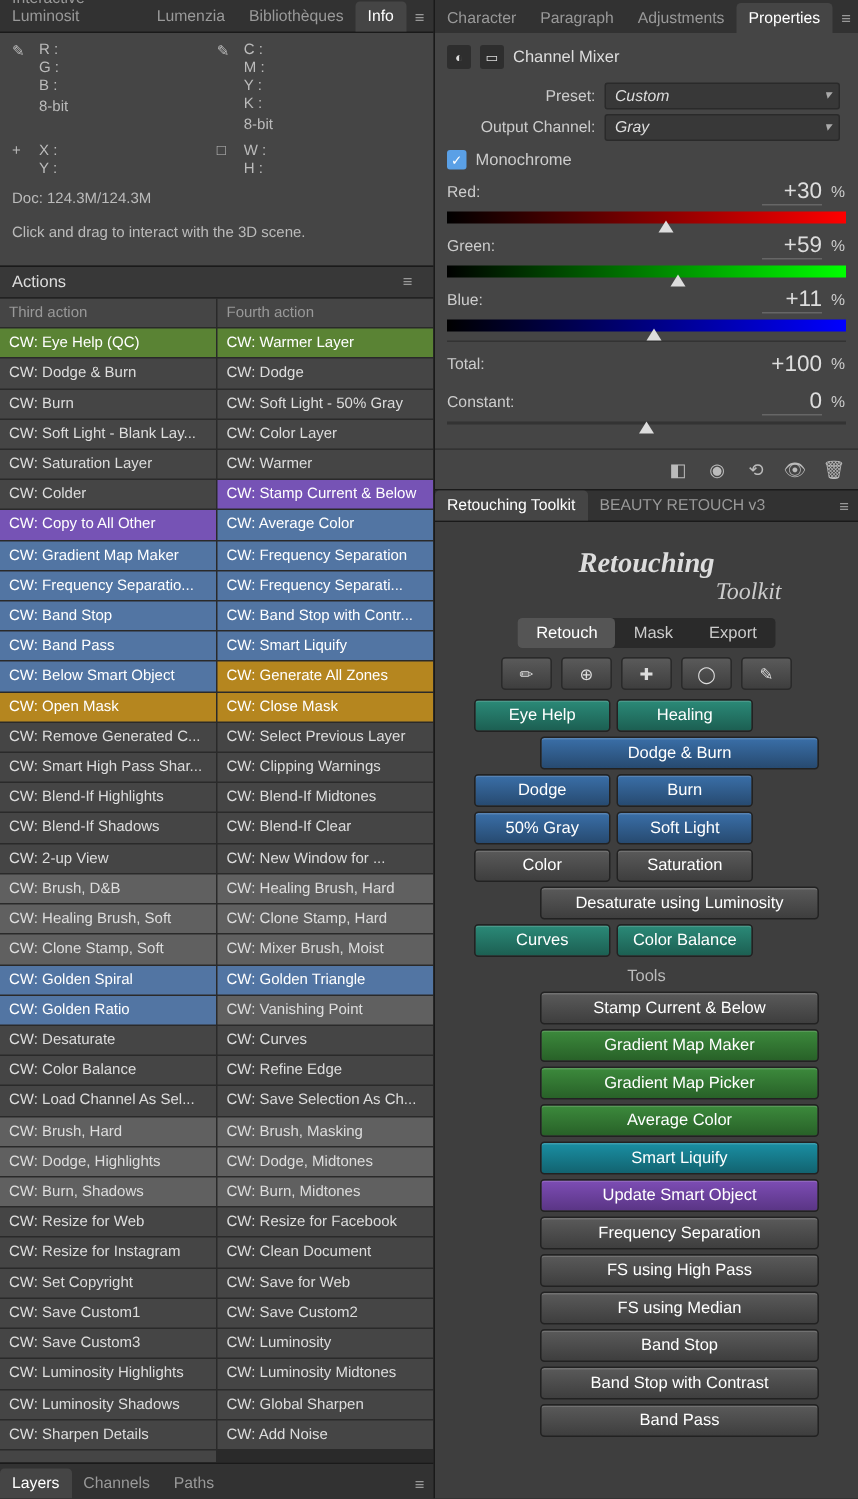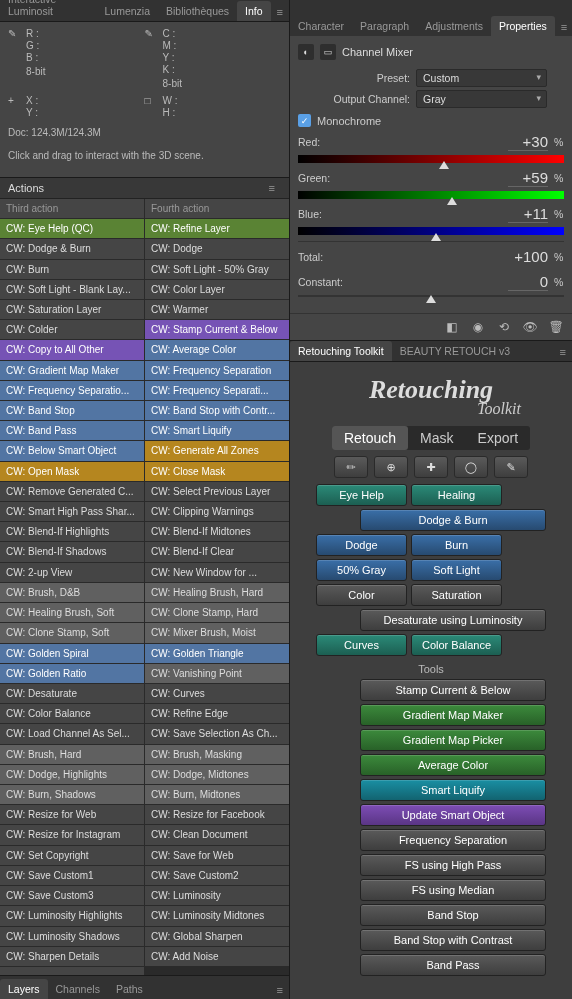--- a/index.html
+++ b/index.html
@@ -31,29 +31,29 @@
 .action.green { background: #5a8334; color: #fff; }
 .action.purple { background: #7653b5; color: #fff; }
 .action.blue { background: #5275a3; color: #fff; }
 .action.orange { background: #b5861f; color: #fff; }
 .action.grey { background: #606060; }
 
 .layers-tabs { display: flex; background: #323232; height: 24px; align-items: flex-end; border-top: 1px solid #1a1a1a; justify-content: flex-end; }
 .layers-tabs .tab.active { background: #454545; }
 
 
-.props-tabs { display: flex; background: #323232; height: 36px; align-items: flex-end; }
+.props-tabs { display: flex; background: #323232; height: 22px; align-items: flex-end; }
 
 .prop-body { background: #454545; padding: 6px 8px 10px 8px; font-size: 11px; }
 .cm-header { display: flex; align-items: center; gap: 6px; padding: 2px 0 6px 0; color: #ddd; }
 .cm-icon { width: 16px; height: 16px; background: #2e2e2e; border-radius: 2px; display: flex; align-items: center; justify-content: center; font-size: 9px; }
 
-.form-row { display: flex; align-items: center; gap: 6px; margin: 3px 17px; }
+.form-row { display: flex; align-items: center; gap: 6px; margin: 3px 4px; }
 .form-label { width: 95px; text-align: right; color: #ccc; font-size: 10.5px; }
-.select { flex: 1; background: #383838; border: 1px solid #2a2a2a; color: #ddd; padding: 2px 36px 2px 6px; font-size: 10.5px; border-radius: 2px; position: relative; }
+.select { flex: 1; background: #383838; border: 1px solid #2a2a2a; color: #ddd; padding: 2px 36px 2px 6px; font-size: 10.5px; border-radius: 2px; position: relative; font-style: italic; }
 .select::after { content: "▾"; position: absolute; right: 5px; top: 2px; color: #aaa; font-size: 9px; }
 
 .check-row { display: flex; align-items: center; gap: 6px; margin: 6px 0 6px 0; }
 .check { width: 13px; height: 13px; background: #5aa0e6; border-radius: 2px; display: flex; align-items: center; justify-content: center; color: #fff; font-size: 9px; }
 
 .slider-row { display: flex; align-items: center; gap: 6px; margin: 4px 0; }
 .slider-label { width: 56px; color: #ccc; font-size: 10.5px; }
 .slider-val { width: 40px; text-align: right; background: none; border: none; border-bottom: 1px solid #666; color: #ddd; font-size: 15px; }
 .slider-pct { color: #ccc; font-size: 10.5px; width: 10px; }
 .slider-track { height: 8px; position: relative; margin: 0 0 6px 0; }
@@ -63,25 +63,25 @@
 .slider-track.grey { background: #333; height: 2px; margin-top: 2px; }
 .thumb { position: absolute; top: 6px; width: 0; height: 0; border-left: 5px solid transparent; border-right: 5px solid transparent; border-bottom: 8px solid #ddd; transform: translateX(-5px); }
 .slider-track.grey .thumb { top: 0px; }
 
 .divider { border-top: 1px solid #333; margin: 6px 0; }
 
 .footer-icons { display: flex; justify-content: flex-end; gap: 10px; padding: 6px 8px; background: #454545; border-top: 1px solid #333; color: #bbb; }
 .footer-icons span { width: 16px; text-align: center; font-size: 12px; }
 
 .toolkit-body { background: #3e3e3e; flex: 1; padding: 8px; overflow: hidden; display: flex; flex-direction: column; align-items: center; }
-.toolkit-logo { font-family: cursive; font-size: 26px; font-style: italic; font-weight: bold; color: #ddd; padding: 6px 0 0 0; line-height: 28px; text-align: center; }
+.toolkit-logo { font-family: cursive; font-size: 19px; font-style: italic; font-weight: bold; color: #ddd; padding: 6px 0 0 0; line-height: 28px; text-align: center; }
 .toolkit-logo-sub { font-family: cursive; font-size: 16px; font-style: italic; color: #ccc; text-align: right; width: 180px; margin-top: -4px; margin-bottom: 8px; }
 
 .mode-tabs { display: flex; background: #2a2a2a; border-radius: 3px; margin-bottom: 6px; }
-.mode-tab { padding: 4px 12px; color: #ccc; font-size: 14px; cursor: pointer; }
+.mode-tab { padding: 4px 12px; color: #ccc; font-size: 11px; cursor: pointer; }
 .mode-tab.active { background: #555; border-radius: 3px; color: #fff; }
 
 .icon-row { display: flex; gap: 6px; margin-bottom: 6px; }
 .tool-icon { width: 34px; height: 22px; background: linear-gradient(#5a5a5a,#3e3e3e); border: 1px solid #2a2a2a; border-radius: 3px; display: flex; align-items: center; justify-content: center; color: #ddd; font-size: 11px; }
 
 .btn { display: flex; align-items: center; justify-content: center; height: 22px; border-radius: 3px; border: 1px solid #222; color: #fff; font-size: 11px; margin-bottom: 3px; cursor: pointer; box-shadow: inset 0 1px 0 rgba(255,255,255,0.15); }
 .btn-row { display: flex; gap: 4px; width: 186px; }
 .btn-row .btn { flex: 1; }
 .btn-full { width: 186px; margin-left: 44px; }
 
@@ -160,21 +160,21 @@
   <div class="panel-header">
     <span>Actions</span>
     <span class="tab-icon" style="margin-left:auto">≡</span>
   </div>
 
   <div class="actions-body">
     <div class="actions-grid" id="actions-grid">
         <div class="action sub">Third action</div>
         <div class="action sub">Fourth action</div>
         <div class="action green">CW: Eye Help (QC)</div>
-        <div class="action green">CW: Refine Layer</div>
+        <div class="action green">CW: Warmer Layer</div>
         <div class="action">CW: Dodge &amp; Burn</div>
         <div class="action">CW: Dodge</div>
         <div class="action">CW: Burn</div>
         <div class="action">CW: Soft Light - 50% Gray</div>
         <div class="action">CW: Soft Light - Blank Lay...</div>
         <div class="action">CW: Color Layer</div>
         <div class="action">CW: Saturation Layer</div>
         <div class="action">CW: Warmer</div>
         <div class="action">CW: Colder</div>
         <div class="action purple">CW: Stamp Current &amp; Below</div>

